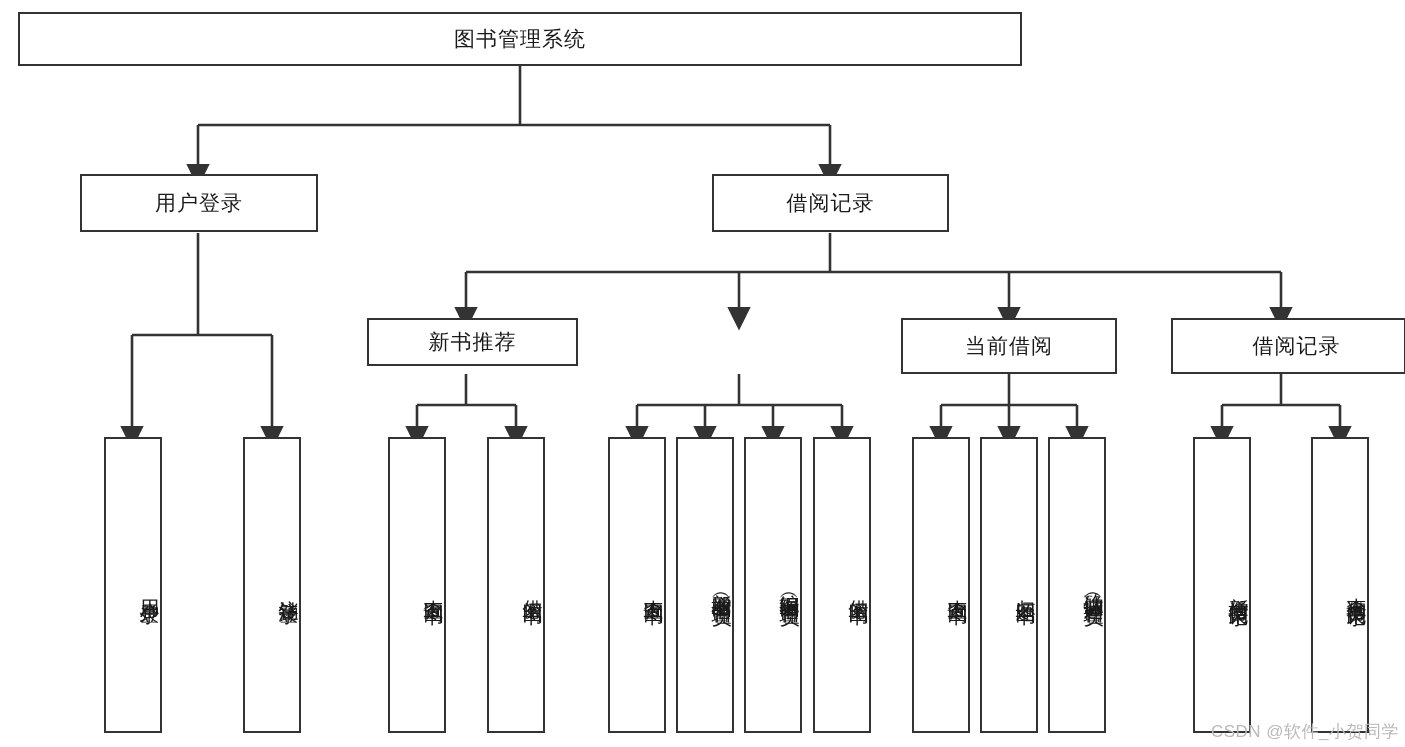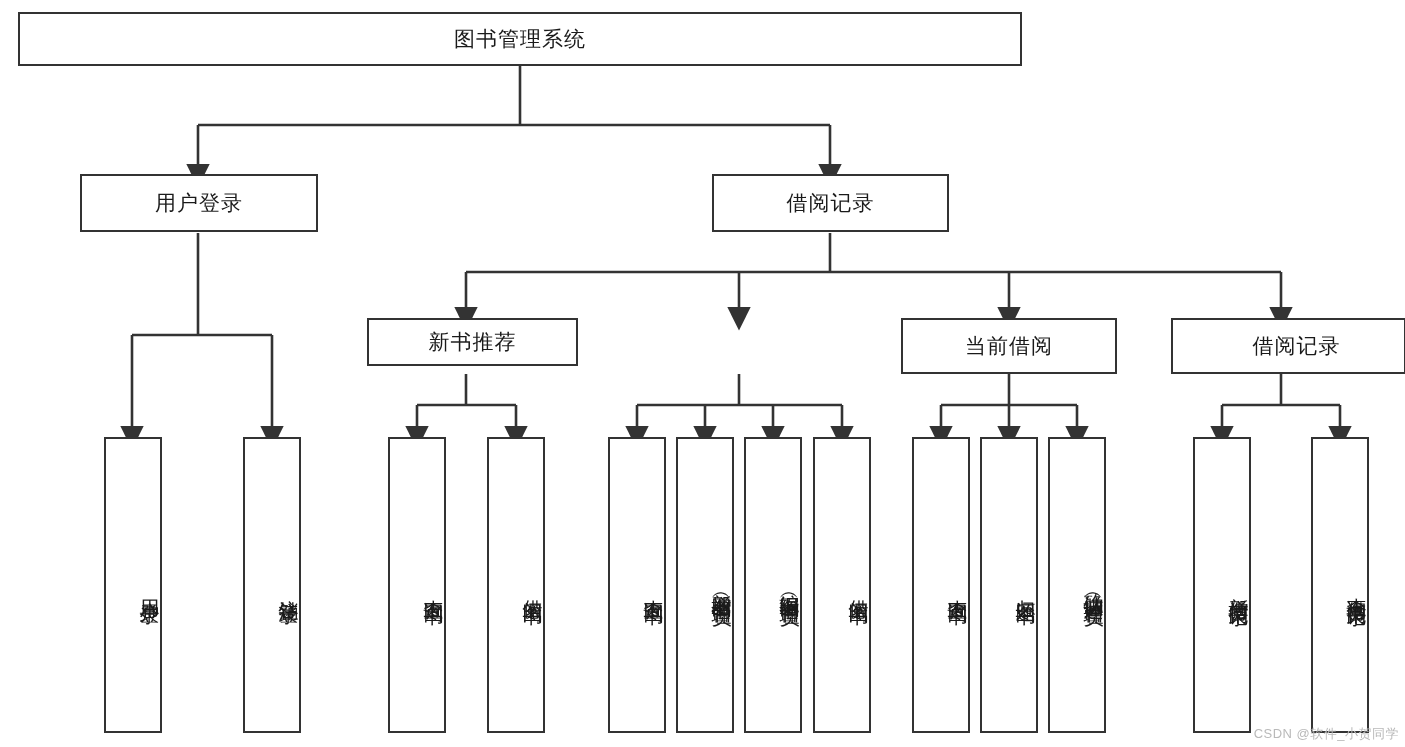--- a/index.html
+++ b/index.html
@@ -54,21 +54,21 @@
     padding-top: 4px;
   }
   .node-label {
     display: block;
     white-space: nowrap;
   }
   #watermark {
     position: absolute;
     right: 6px;
     bottom: 4px;
-    font-size: 13px;
+    font-size: 17px;
     color: #b9b9b9;
     letter-spacing: 0.5px;
     white-space: nowrap;
     user-select: none;
   }
 </style>
 </head>
 <body>
 
 <div id="canvas">

